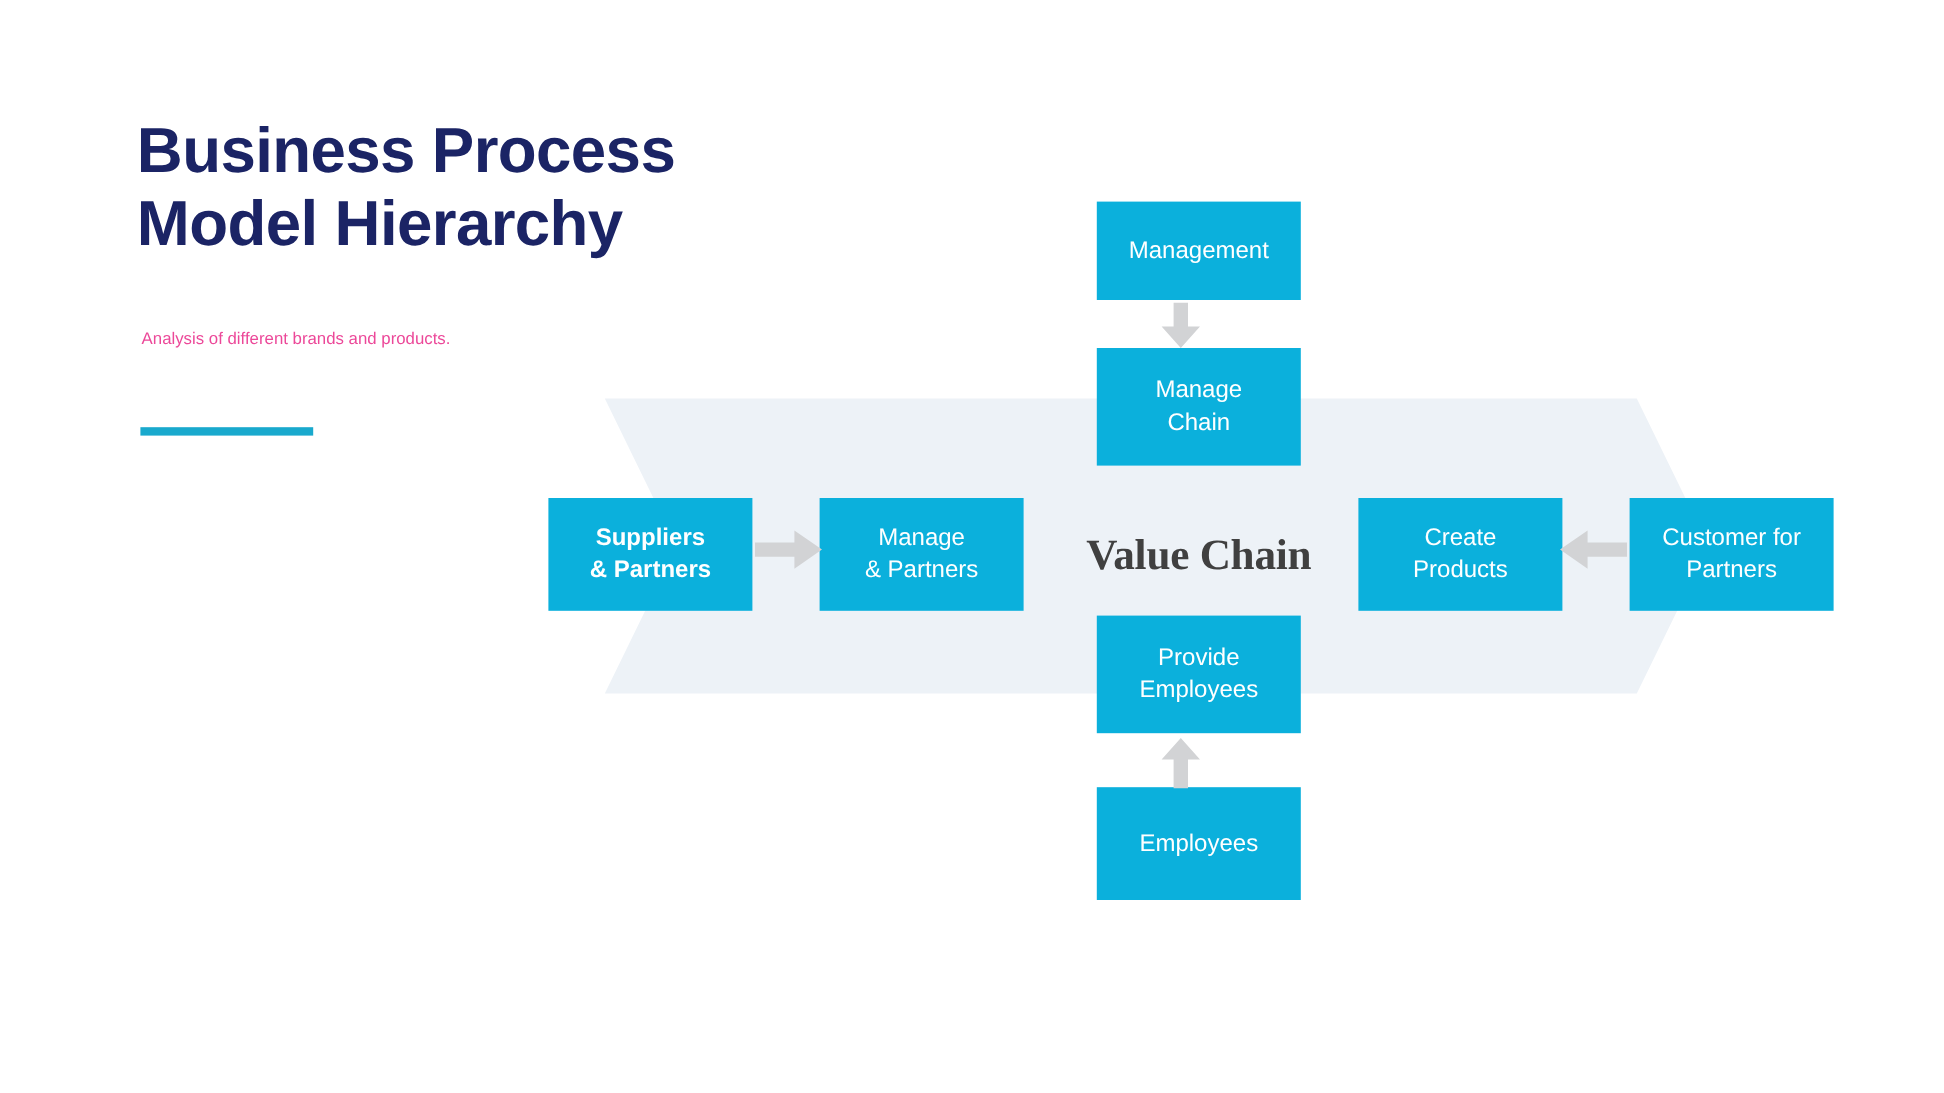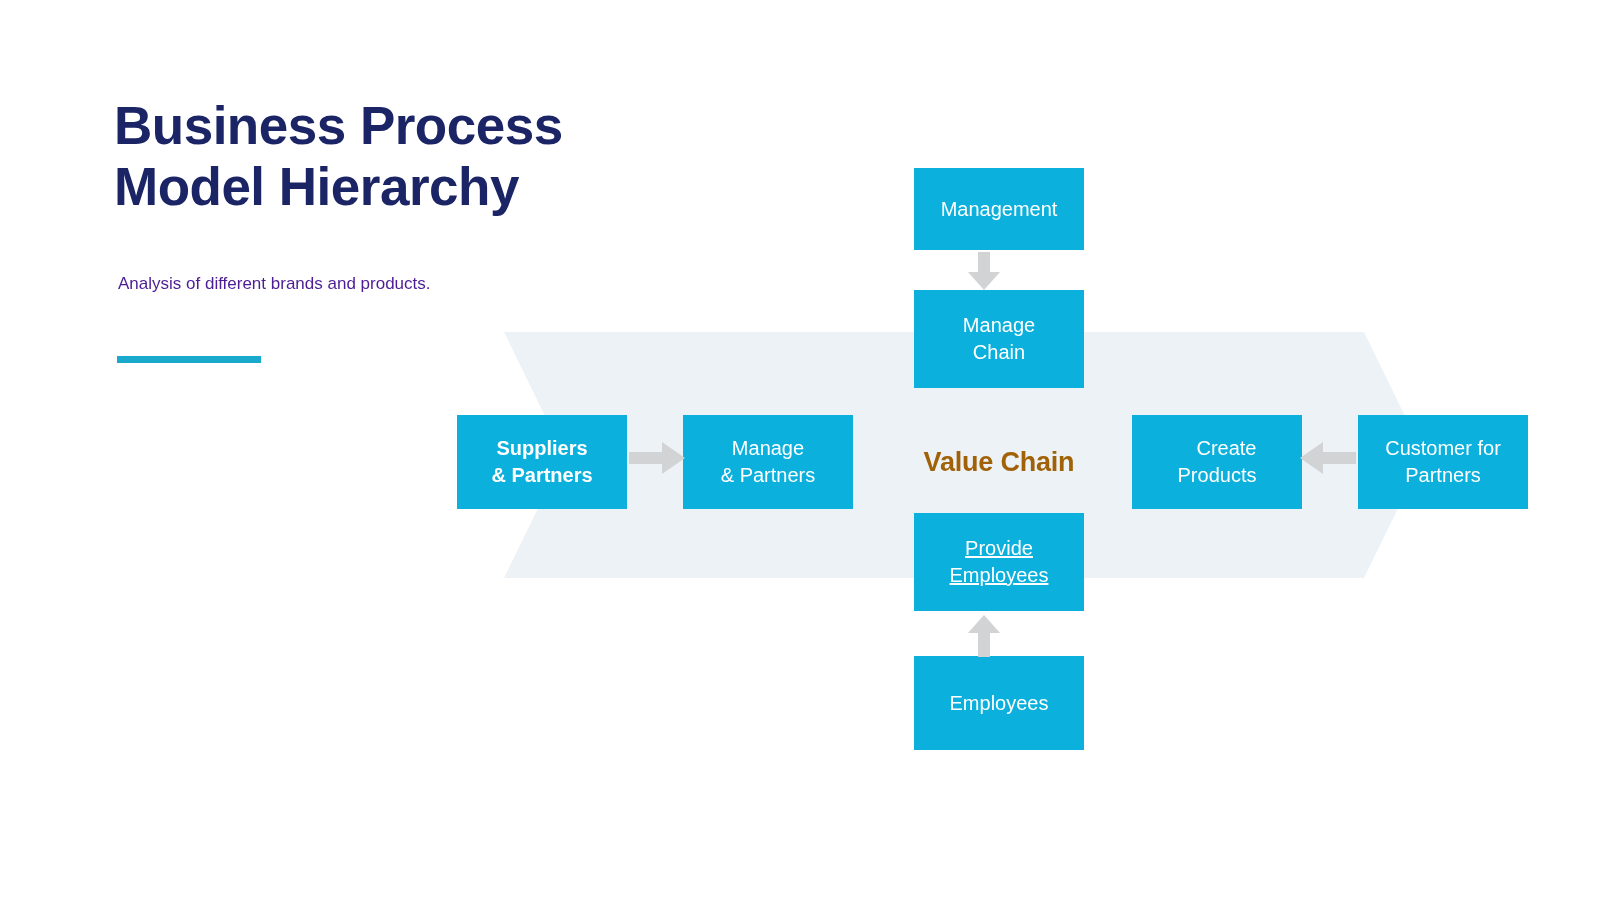--- a/index.html
+++ b/index.html
@@ -39,23 +39,23 @@
     color: #1B2465;
     font-family: "Liberation Sans", sans-serif;
     white-space: pre-line;
   }
   #page-subtitle {
     position: absolute;
     left: 104px;
     top: 272px;
     width: 390px;
     margin: 0;
-    font-size: 17px;
+    font-size: 14px;
     line-height: 1.45;
-    color: #4c1d95;
+    color: #ec4899;
     font-family: "Liberation Sans", sans-serif;
   }
   #accent-bar {
     position: absolute;
     left: 103px;
     top: 356px;
     width: 144px;
     height: 7px;
     background: #19A9CD;
   }
@@ -89,39 +89,39 @@
     font-family: "Liberation Sans", sans-serif;
     white-space: pre-line;
     box-sizing: border-box;
     padding: 2px 0;
   }
 
   #node-management     { left: 900px;  top: 168px; width: 170px; height: 82px; }
   #node-manage-chain   { left: 900px;  top: 290px; width: 170px; height: 98px; }
   #node-suppliers      { left: 443px;  top: 415px; width: 170px; height: 94px; font-weight: bold; }
   #node-manage-partners{ left: 669px;  top: 415px; width: 170px; height: 94px; }
-  #node-create-products{ left: 1118px; top: 415px; width: 170px; height: 94px; text-align: right; }
+  #node-create-products{ left: 1118px; top: 415px; width: 170px; height: 94px; }
   #node-customer       { left: 1344px; top: 415px; width: 170px; height: 94px; }
-  #node-provide-emp    { left: 900px;  top: 513px; width: 170px; height: 98px; text-decoration: underline; }
+  #node-provide-emp    { left: 900px;  top: 513px; width: 170px; height: 98px; }
   #node-employees      { left: 900px;  top: 656px; width: 170px; height: 94px; }
 
   #center-label {
     position: absolute;
     left: 845px;
     top: 432px;
     width: 280px;
     height: 60px;
     display: flex;
     align-items: center;
     justify-content: center;
-    font-size: 27px;
+    font-size: 36px;
     font-weight: bold;
-    color: #a16207;
+    color: #404040;
     letter-spacing: -0.2px;
-    font-family: Liberation Sans, sans-serif;
+    font-family: Liberation Serif, serif;
   }
 
   .arrow-svg { position: absolute; }
   #arrow-down  { left: 950px;  top: 252px; width: 40px; height: 38px; }
   #arrow-right { left: 615px;  top: 440px; width: 56px; height: 36px; }
   #arrow-left  { left: 1286px; top: 440px; width: 56px; height: 36px; }
   #arrow-up    { left: 950px;  top: 615px; width: 40px; height: 42px; }
 </style>
 </head>
 <body>

